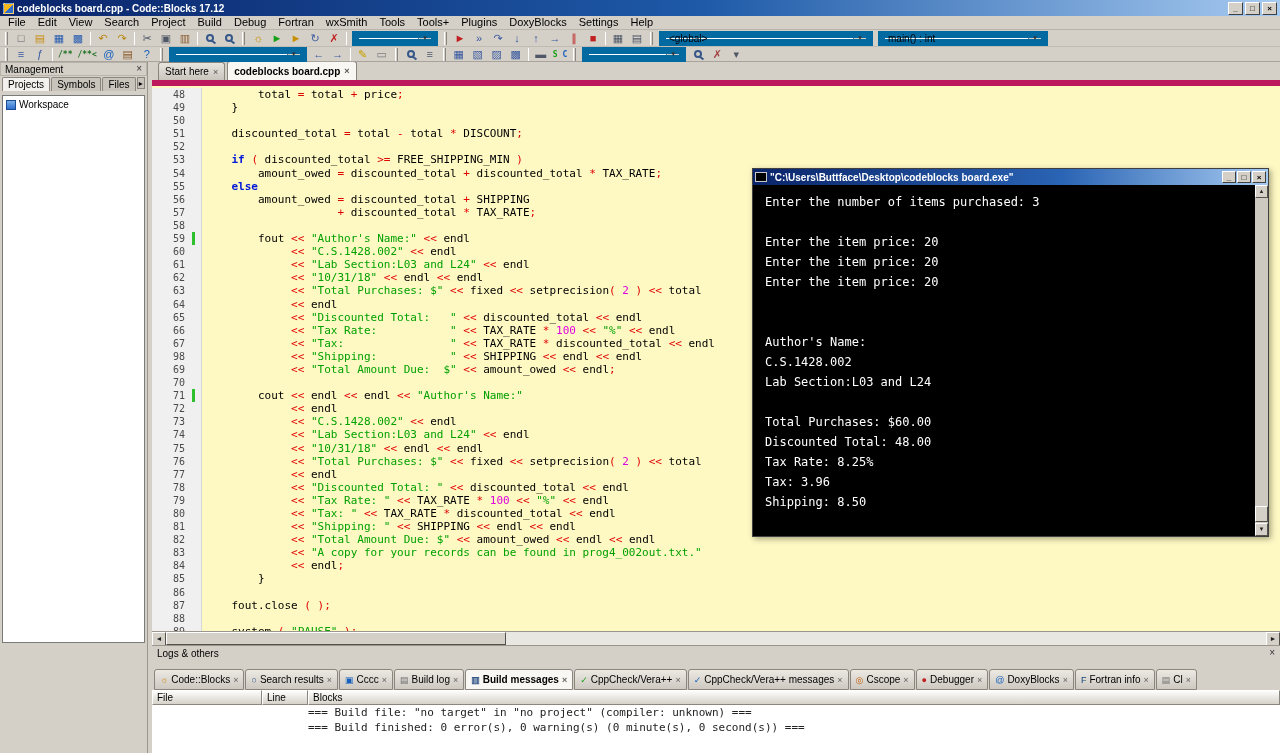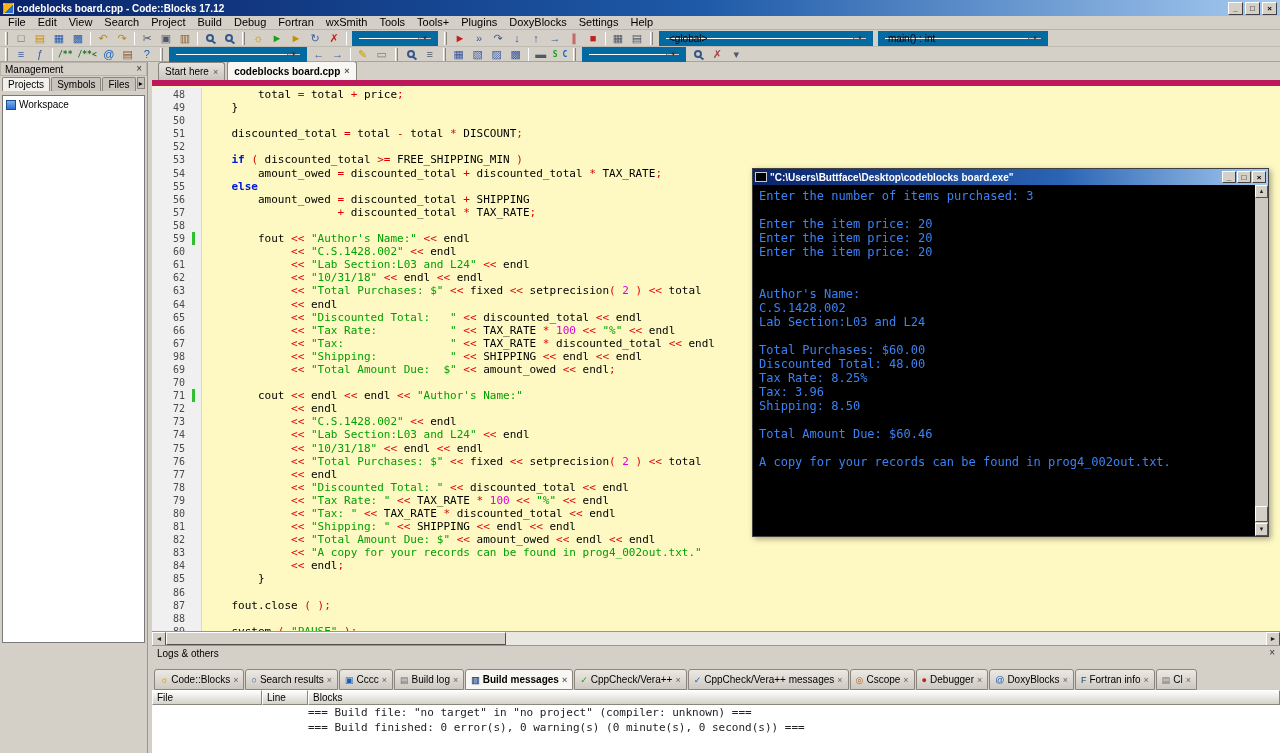--- a/index.html
+++ b/index.html
@@ -65,21 +65,21 @@
 .hthumb{position:absolute;left:0;top:0;width:340px;height:13px;background:#d4d0c8;border:1px solid;border-color:#fff #55524c #55524c #fff}
 
 
 .console{position:absolute;left:752px;top:168px;width:517px;height:369px;z-index:40;background:#000;border:1px solid #404040;box-shadow:2px 2px 6px rgba(0,0,0,.35)}
 .con-title{height:16px;background:linear-gradient(90deg,#0a246a,#2a64b4 60%,#a6caf0);display:flex;align-items:center;gap:3px;padding:0 2px}
 .con-icon{width:12px;height:10px;background:#000;border:1px solid #c8c8c8;flex:0 0 auto}
 .con-title-text{color:#fff;font-size:10px;font-weight:bold;white-space:nowrap;overflow:hidden;flex:1}
 .con-btns{display:flex;gap:1px}
 .con-btns .wbtn{width:14px;height:12px}
 .con-body{position:absolute;left:2px;top:18px;right:14px;bottom:2px;overflow:hidden;padding:2px 0 0 4px}
-.conline{margin:0;font:12px/14px "DejaVu Sans Mono",monospace;color:#3b82f6;white-space:pre}
+.conline{margin:6px;font:12px/14px "DejaVu Sans Mono",monospace;color:#ffffff;white-space:pre}
 .con-scroll{position:absolute;top:16px;right:0;width:13px;bottom:0;background:#cdc9c1}
 .con-sarrow{position:absolute;left:0;top:0;width:13px;height:13px;background:#d4d0c8;border:1px solid;border-color:#fff #55524c #55524c #fff;font-size:6px;text-align:center;line-height:11px;color:#222}
 .con-sarrow.down{top:auto;bottom:0}
 .con-thumb{position:absolute;left:0;bottom:14px;width:13px;height:16px;background:#d4d0c8;border:1px solid;border-color:#fff #55524c #55524c #fff}
 
 
 .logs{position:absolute;left:152px;top:645px;right:0;bottom:0;background:#d4d0c8;border-top:1px solid #9a968e}
 .logs-caption{height:14px;display:flex;align-items:center;justify-content:space-between;padding:0 5px;font-size:10px}
 .logs-tabs{height:30px;display:flex;align-items:flex-end;gap:1px;padding:0 2px;overflow:hidden;white-space:nowrap}
 .ltab{display:inline-flex;align-items:center;gap:3px;height:21px;padding:0 5px;font-size:10px;background:linear-gradient(#ece9e3,#cdc9c1);border:1px solid #8a867e;border-radius:3px 3px 0 0;flex:0 0 auto}

